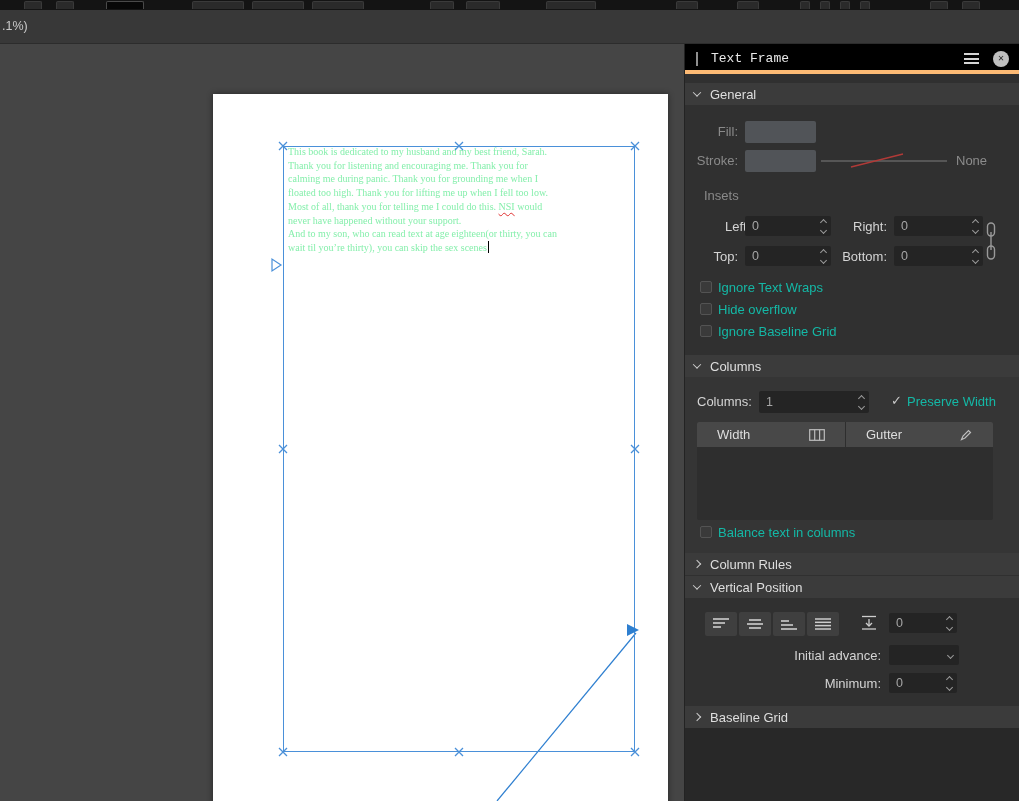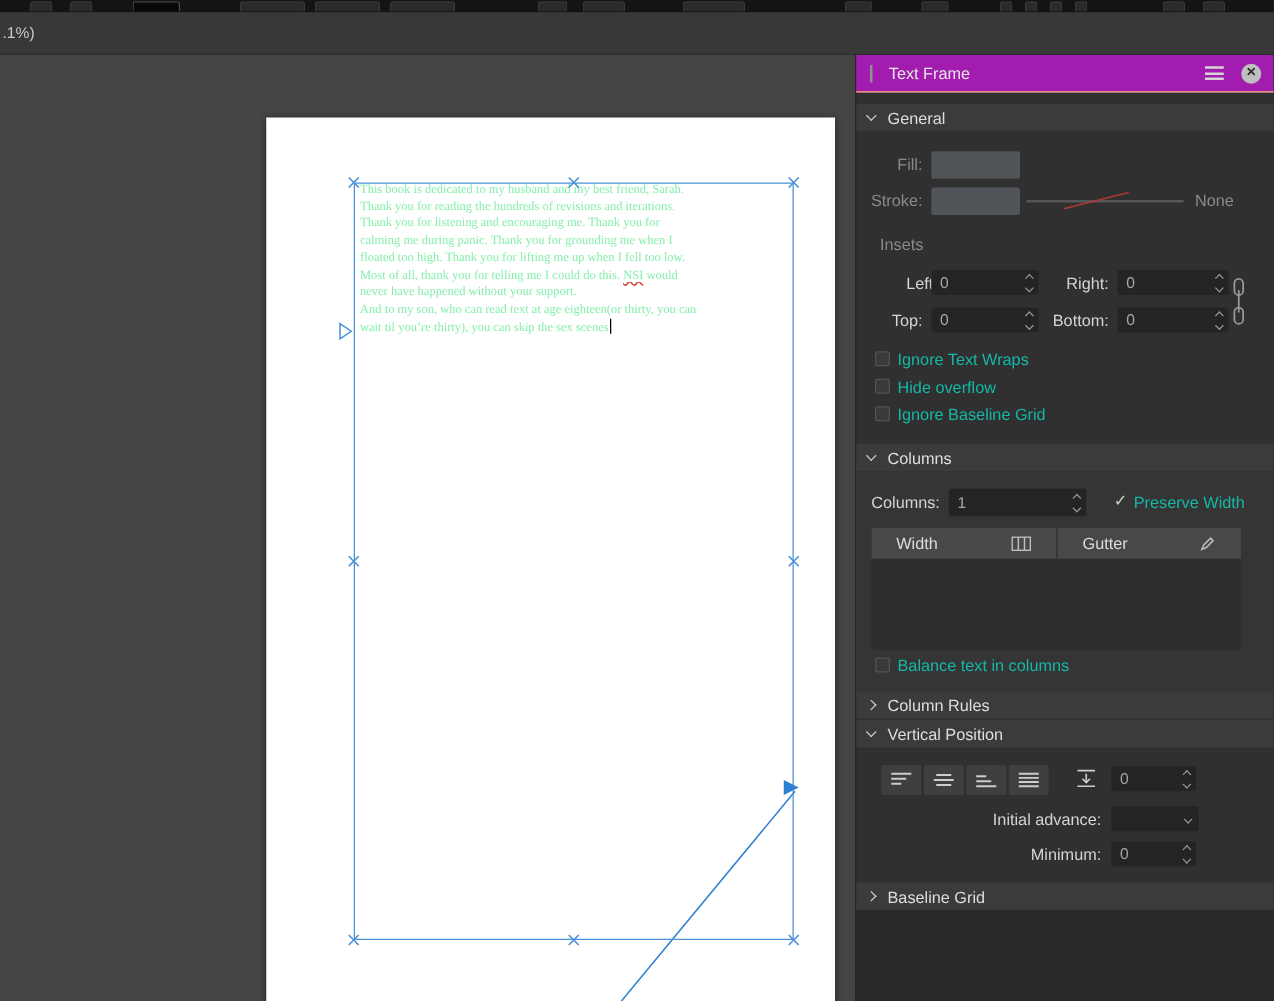--- a/index.html
+++ b/index.html
@@ -21,21 +21,21 @@
   .page { position:absolute; left:213px; top:50px; width:455px; height:740px; background:#ffffff; box-shadow:0 0 6px rgba(0,0,0,.45); }
   .frame-text { position:absolute; left:288px; top:101px; width:350px;
                 font-family:"Liberation Serif", serif; font-size:10px; line-height:13.7px; color:#86efac; }
   .tl { white-space:nowrap; }
   .squiggle { text-decoration:underline; text-decoration-style:wavy; text-decoration-color:#e03131; text-decoration-thickness:1px; text-underline-offset:2px; }
   .caret { display:inline-block; width:1px; height:12px; background:#000; margin-left:1px; vertical-align:-2px; }
   .selection-overlay { position:absolute; left:0; top:0; }
 
   
   .panel { position:absolute; left:684px; top:44px; width:335px; height:757px; background:#303030; border-left:1px solid #232323; font-size:13px; color:#cfcfcf; }
-  .panel-header { position:absolute; left:0; top:0; width:100%; height:30px; background:#a21caf; border-bottom:1px solid #fdba74; }
+  .panel-header { position:absolute; left:0; top:0; width:100%; height:30px; background:#000000; border-bottom:4px solid #fdba74;font-family:Liberation Mono, monospace; }
   .drag-bar { position:absolute; left:11px; top:8px; width:2px; height:14px; background:#8f8f8f; }
   .panel-title { position:absolute; left:26px; top:7px; color:#e8e8e8; }
   .menu-icon { position:absolute; right:40px; top:9px; width:15px; }
   .menu-icon i { display:block; height:2px; background:#d5d5d5; margin-bottom:2.5px; }
   .close-icon { position:absolute; right:10px; top:7px; width:16px; height:16px; border-radius:50%; background:#bfbfbf; color:#2b2b2b; text-align:center; line-height:16px; font-size:10px; font-weight:bold; }
 
   .section-bar { position:absolute; left:0; width:100%; height:22px; background:#3b3b3b; display:flex; align-items:center; padding-left:9px; color:#dfdfdf; }
   .section-bar .txt { margin-left:10px; }
   .sc { width:6px; height:6px; border-right:1.6px solid #cdcdcd; border-bottom:1.6px solid #cdcdcd; display:inline-block; }
   .sc.down { transform:rotate(45deg) translate(-1px,-1px); }
@@ -101,21 +101,20 @@
 
   <div class="context-bar">
     <span class="zoom-text">.1%)</span>
   </div>
 
   <div class="canvas">
     <div class="page"></div>
 
     <div class="frame-text">
       <div class="tl">This book is dedicated to my husband and my best friend, Sarah.</div>
-      <div class="tl">Thank you for reading the hundreds of revisions and iterations.</div>
       <div class="tl">Thank you for listening and encouraging me. Thank you for</div>
       <div class="tl">calming me during panic. Thank you for grounding me when I</div>
       <div class="tl">floated too high. Thank you for lifting me up when I fell too low.</div>
       <div class="tl"><span>Most of all, thank you for telling me I could do this. </span><span class="squiggle">NSI</span><span> would</span></div>
       <div class="tl">never have happened without your support.</div>
       <div class="tl">And to my son, who can read text at age eighteen(or thirty, you can</div>
       <div class="tl"><span>wait til you’re thirty), you can skip the sex scenes</span><span class="caret"></span></div>
     </div>
 
     <svg class="selection-overlay" width="684" height="757" viewBox="0 0 684 757">

